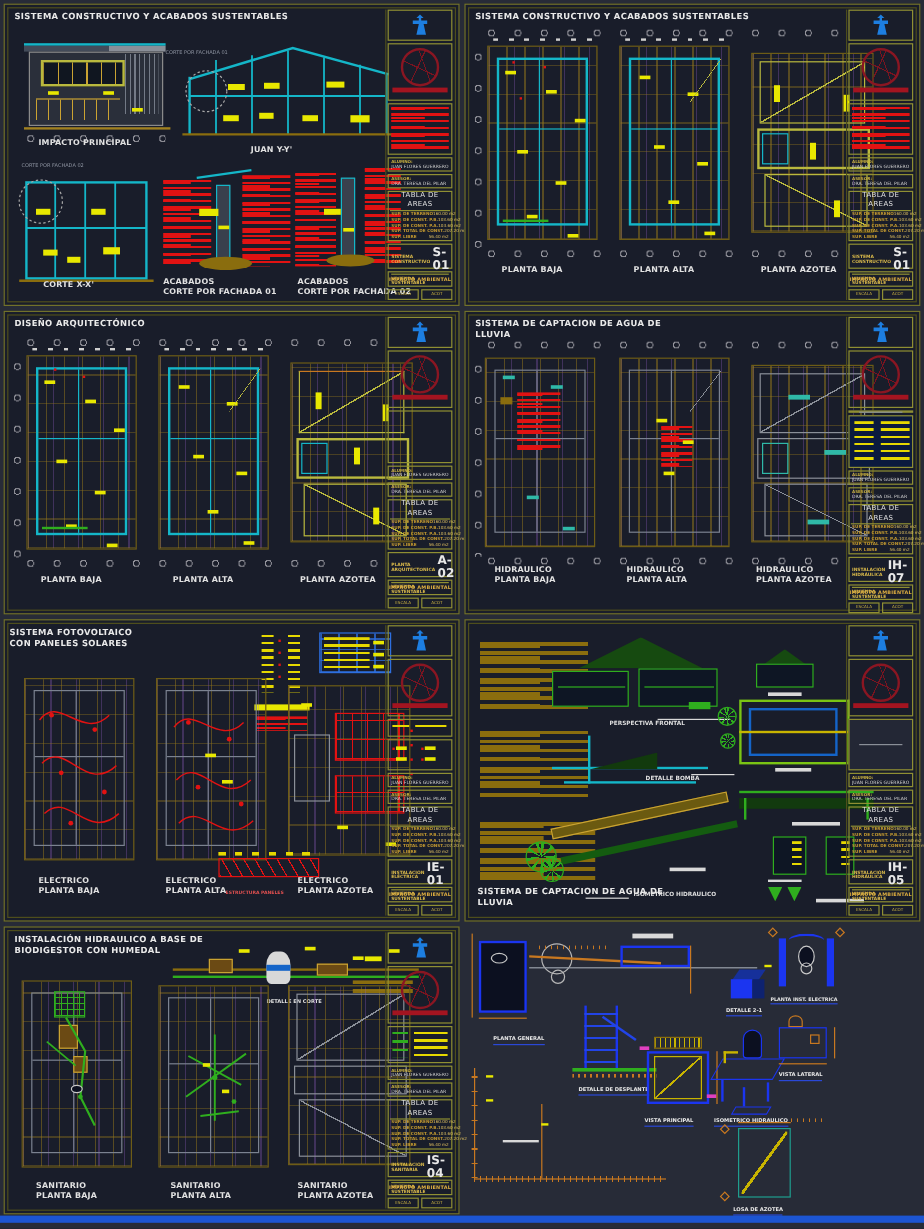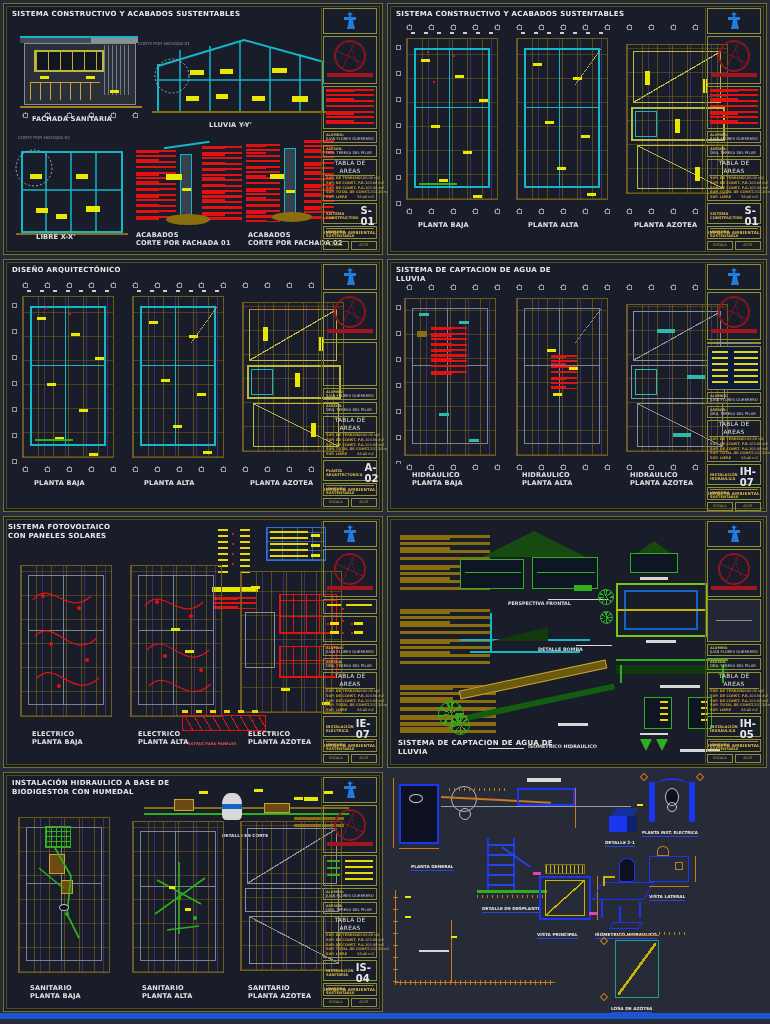--- a/index.html
+++ b/index.html
@@ -105,21 +105,21 @@
   <div class="abs" style="left:16px;top:30px;width:122px;height:78px">
     <div class="abs" style="left:0;top:2px;width:118px;height:7px;background:linear-gradient(95deg,#434b59 60%,#8a8f98 60%);border-top:2px solid #14b6c8"></div>
     <div class="abs" style="left:4px;top:9px;width:112px;height:62px;border:1px solid #8a8a8a;background:#2a2f3a"></div>
     <div class="abs" style="left:84px;top:11px;width:28px;height:50px;background:repeating-linear-gradient(90deg,#737a86 0 1px,transparent 1px 4px)"></div>
     <div class="abs" style="left:14px;top:16px;width:70px;height:22px;border:2px solid #b9b93e;background:#101620 repeating-linear-gradient(90deg,#caa332 0 1px,transparent 1px 12px)"></div>
     <div class="abs" style="left:10px;top:48px;width:70px;height:18px;border-top:1px solid #caa332;background:repeating-linear-gradient(90deg,#caa332 0 1px,transparent 1px 10px)"></div>
     <div class="olline" style="left:0;top:72px;width:122px;height:2px;background:#a08020"></div>
     <div class="yts" style="left:20px;top:42px;box-shadow:46px 0 #e8e800,70px 14px #e8e800"></div>
     <div class="bub" style="left:2px;top:78px;width:116px"></div>
   </div>
-  <div class="cap" style="left:28px;top:112px">FACHADA SANITARIA</div>
+  <div class="cap" style="left:28px;top:112px">IMPACTO PRINCIPAL</div>
   <div class="note" style="left:134px;top:37px">CORTE POR FACHADA 01</div>
 
   <svg style="left:148px;top:28px" width="178" height="88">
     <path d="M6 34 L92 8 L172 30" stroke="#14b6c8" stroke-width="2" fill="none"></path>
     <line x1="6" y1="32" x2="6" y2="80" stroke="#14b6c8" stroke-width="2"></line>
     <line x1="170" y1="30" x2="170" y2="80" stroke="#14b6c8" stroke-width="2"></line>
     <line x1="28" y1="18" x2="28" y2="80" stroke="#14b6c8" stroke-width="1.5"></line>
     <line x1="58" y1="14" x2="58" y2="80" stroke="#14b6c8" stroke-width="1.5"></line>
     <line x1="88" y1="10" x2="88" y2="80" stroke="#14b6c8" stroke-width="1.5"></line>
     <line x1="118" y1="16" x2="118" y2="80" stroke="#14b6c8" stroke-width="1.5"></line>
@@ -128,38 +128,38 @@
     <line x1="0" y1="80" x2="178" y2="80" stroke="#8a6d0e" stroke-width="2"></line>
     <rect x="38" y="38" width="14" height="5" fill="#e8e800"></rect>
         <rect x="68" y="37" width="13" height="5" fill="#e8e800"></rect>
     <rect x="120" y="36" width="15" height="5" fill="#e8e800"></rect>
         <rect x="34" y="64" width="13" height="5" fill="#e8e800"></rect>
     <rect x="64" y="62" width="12" height="5" fill="#e8e800"></rect>
         <rect x="100" y="64" width="13" height="5" fill="#e8e800"></rect>
     <rect x="140" y="64" width="16" height="6" fill="#e8e800"></rect>
     <circle cx="20" cy="44" r="17" stroke="#a8a8a8" stroke-width="1" fill="none" stroke-dasharray="2 2"></circle>
   </svg>
-  <div class="cap" style="left:205px;top:118px">LLUVIA Y-Y'</div>
+  <div class="cap" style="left:205px;top:118px">JUAN Y-Y'</div>
   <div class="note" style="left:14px;top:131px">CORTE POR FACHADA 02</div>
 
   <svg style="left:12px;top:140px" width="112" height="96">
     <rect x="6" y="8" width="100" height="80" stroke="#14b6c8" stroke-width="2" fill="none"></rect>
     <line x1="6" y1="46" x2="106" y2="46" stroke="#14b6c8" stroke-width="1.5"></line>
     <line x1="30" y1="8" x2="30" y2="88" stroke="#14b6c8" stroke-width="1.5"></line>
     <line x1="55" y1="8" x2="55" y2="88" stroke="#14b6c8" stroke-width="1.5"></line>
     <line x1="80" y1="8" x2="80" y2="88" stroke="#14b6c8" stroke-width="1.5"></line>
     <line x1="0" y1="90" x2="112" y2="90" stroke="#8a6d0e" stroke-width="2"></line>
     <rect x="14" y="30" width="12" height="5" fill="#e8e800"></rect>
         <rect x="60" y="30" width="12" height="5" fill="#e8e800"></rect>
     <rect x="20" y="64" width="12" height="5" fill="#e8e800"></rect>
         <rect x="70" y="62" width="14" height="6" fill="#e8e800"></rect>
     <rect x="40" y="70" width="11" height="5" fill="#e8e800"></rect>
     <circle cx="18" cy="24" r="18" stroke="#a8a8a8" stroke-width="1" fill="none" stroke-dasharray="2 2"></circle>
   </svg>
-  <div class="cap" style="left:32px;top:230px">LIBRE X-X'</div>
+  <div class="cap" style="left:32px;top:230px">CORTE X-X'</div>
 
   <div class="abs" style="left:132px;top:138px;width:106px;height:90px">
     <div class="rstack" style="left:0;top:8px;width:40px;height:70px">
           <i></i>
         </div>
     <div class="rstack" style="left:66px;top:4px;width:40px;height:76px">
           <i></i>
         </div>
     <div class="abs" style="left:28px;top:2px;width:46px;height:6px;border-top:2px solid #14b6c8;transform:rotate(-8deg)"></div>
     <div class="abs" style="left:44px;top:12px;width:12px;height:64px;background:#39404d;border:1px solid #14b6c8"></div>
@@ -659,21 +659,21 @@
             </div>
             <div class="arow">
               <span class="al">SUP. LIBRE</span>
               <span class="av">56.40 m2</span>
             </div>
           </div>
     </div>
     <div class="bx sbox">
       <div class="srow">
             <span class="sdisc">INSTALACIÓN ELÉCTRICA</span>
-            <span class="scode">IE-07</span>
+            <span class="scode">IE-01</span>
           </div>
       <div class="sproj">VIVIENDA SUSTENTABLE</div>
     </div>
     <div class="bx imp">IMPACTO AMBIENTAL</div>
     <div class="foot">
           <div class="fcell">ESCALA</div>
           <div class="fcell">ACOT</div>
         </div>
   </aside>
 </section>

